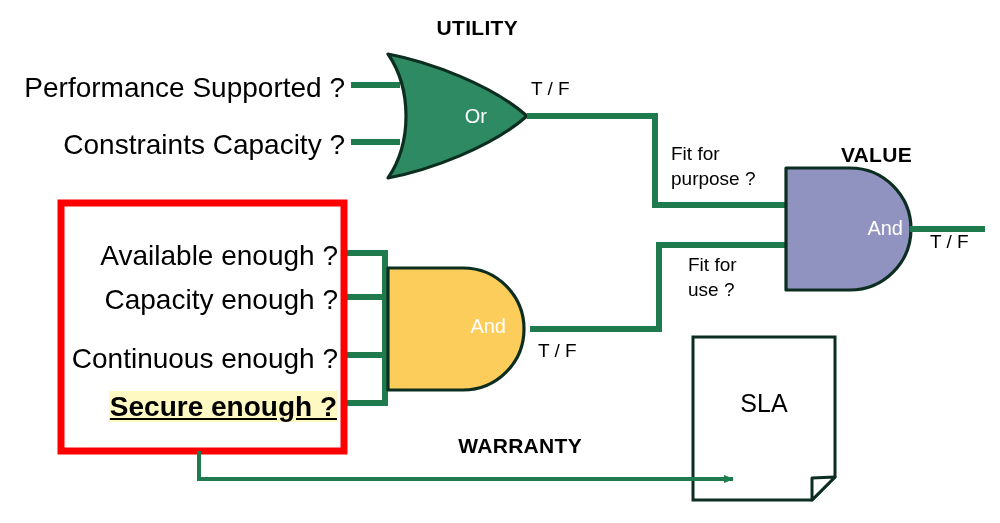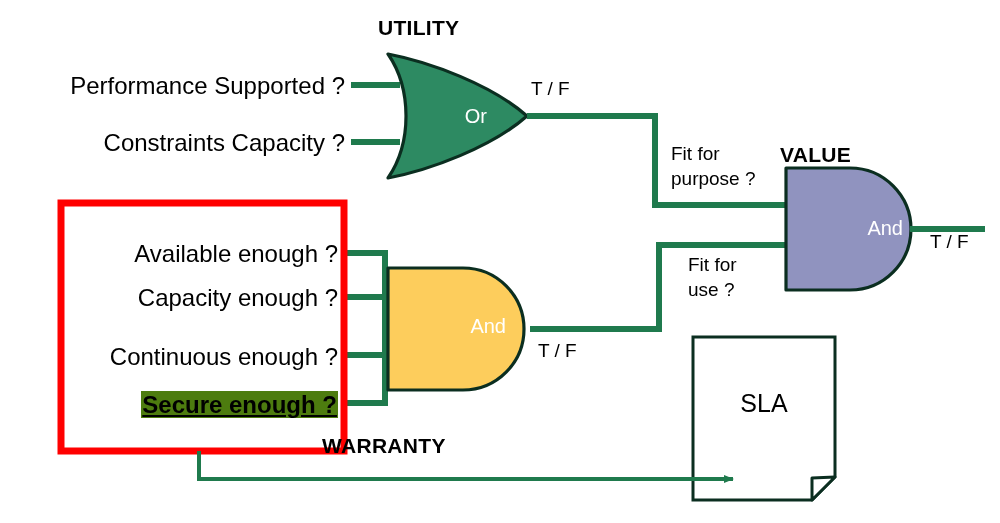--- a/index.html
+++ b/index.html
@@ -21,49 +21,49 @@
     top: 0;
   }
   .lbl {
     position: absolute;
     color: #000000;
     font-family: "Liberation Sans", sans-serif;
     white-space: nowrap;
     line-height: 1.15;
   }
   .input-label {
-    font-size: 24px;
+    font-size: 28px;
     text-align: right;
   }
   .gate-label {
     font-size: 20px;
     color: #ffffff;
     text-align: right;
     font-family: "Liberation Sans", sans-serif;
     margin-top: 7px;
   }
   .section-title {
     font-size: 21px;
     font-weight: bold;
     letter-spacing: 0.3px;
-    text-align: left;
+    text-align: right;
   }
   .tf-label {
     font-size: 19px;
   }
   .wire-label {
     font-size: 19px;
     line-height: 1.25;
   }
   .doc-label {
     font-size: 25px;
     text-align: center;
   }
   .highlight {
-    background: #4d7c0f;
+    background: #fef9c3;
     font-weight: bold;
     text-decoration: underline;
     padding: 0 1px;
   }
 </style>
 </head>
 <body>
 
 <div id="stage">
 

